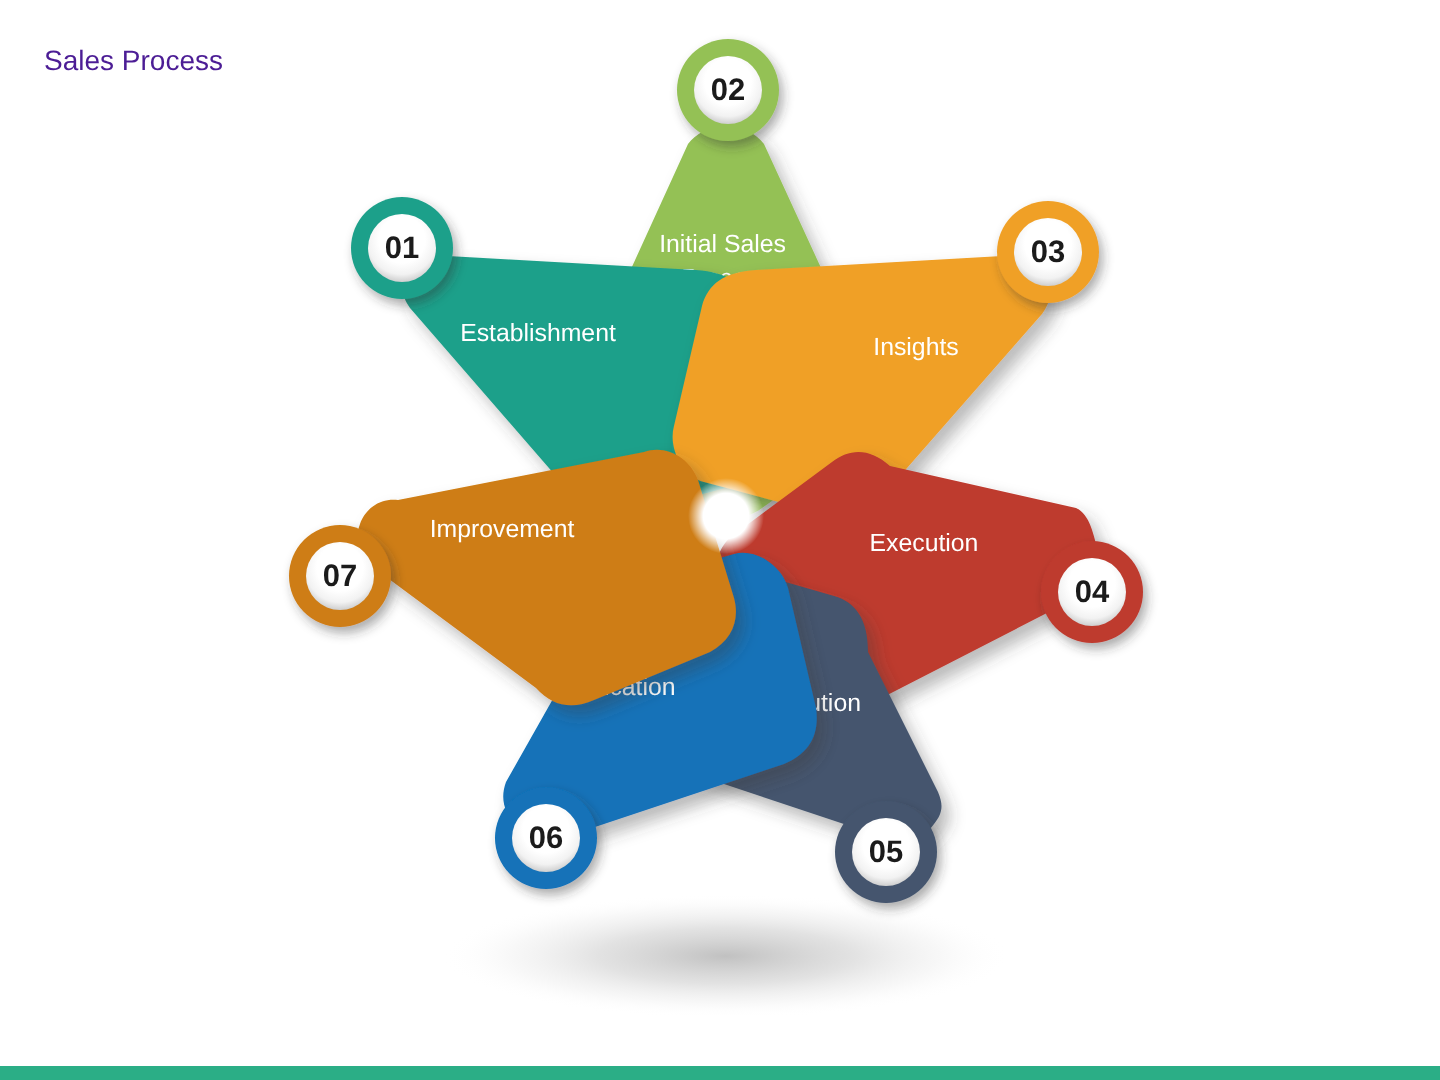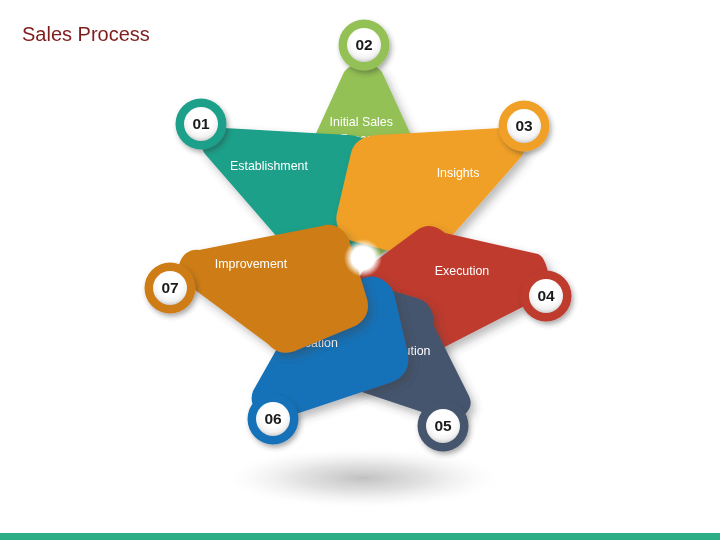--- a/index.html
+++ b/index.html
@@ -24,23 +24,23 @@
   }
   #page-title {
     font-size: 20.5px;
     font-weight: bold;
     color: #1a1a1a;
     letter-spacing: 0.2px;
     line-height: 1.1;
     white-space: nowrap;
   }
   #page-subtitle {
-    font-size: 20px;
+    font-size: 14px;
     font-weight: normal;
-    color: #7f1d1d;
+    color: #4c1d95;
     margin-top: 9px;
     line-height: 1.1;
   }
 
   
   #bottom-bar {
     position: absolute;
     left: 0;
     bottom: 0;
     width: 720px;

